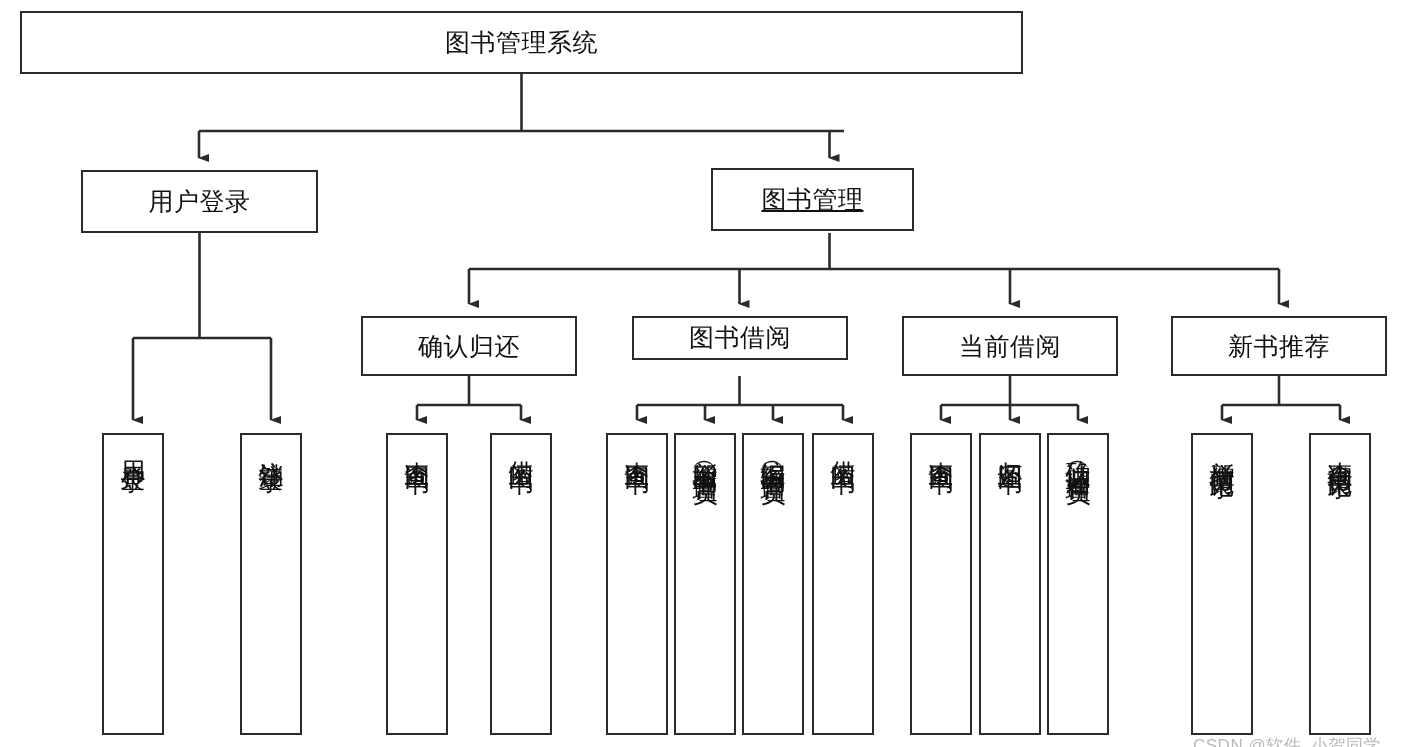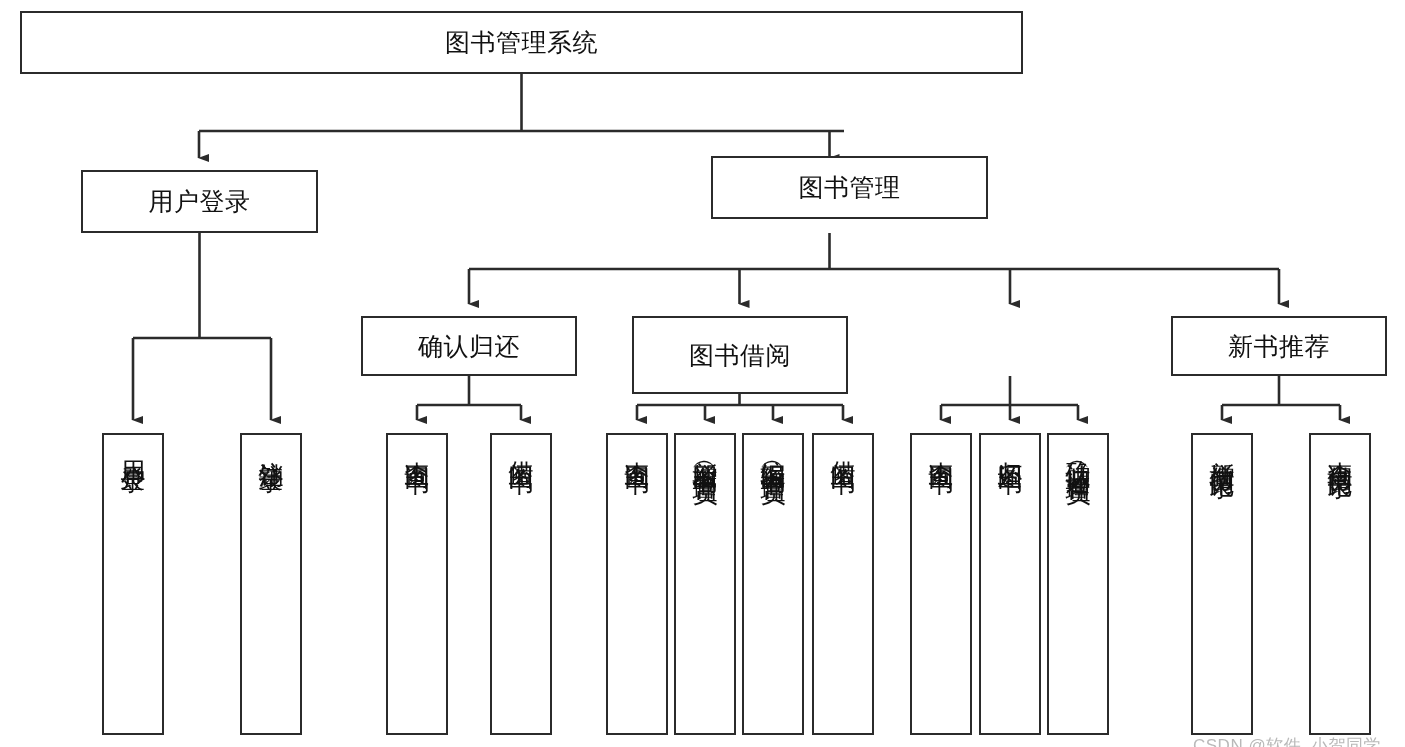--- a/index.html
+++ b/index.html
@@ -123,29 +123,32 @@
     </g>
   </svg>
 
   <div class="node horiz" style="left:20px; top:11px; width:1003px; height:63px;">
     <span class="label">图书管理系统</span>
   </div>
 
   <div class="node horiz" style="left:81px; top:170px; width:237px; height:63px;">
     <span class="label">用户登录</span>
   </div>
-  <div class="node horiz" style="left:711px; top:156px; width:277px; height:63px;">
+  <div class="node horiz" style="left:711px; top:168px; width:203px; height:63px;text-decoration:underline;">
     <span class="label">图书管理</span>
   </div>
 
   <div class="node horiz" style="left:361px; top:316px; width:216px; height:60px;">
     <span class="label">确认归还</span>
   </div>
-  <div class="node horiz" style="left:632px; top:316px; width:216px; height:78px;">
+  <div class="node horiz" style="left:632px; top:316px; width:216px; height:44px;font-family:Liberation Serif, serif;">
     <span class="label">图书借阅</span>
+  </div>
+  <div class="node horiz" style="left:902px; top:316px; width:216px; height:60px;">
+    <span class="label">当前借阅</span>
   </div>
   <div class="node horiz" style="left:1171px; top:316px; width:216px; height:60px;">
     <span class="label">新书推荐</span>
   </div>
 
   <div class="node vert" style="left:102px; top:433px; width:62px; height:302px;">
     <span class="label">用户登录</span>
   </div>
   <div class="node vert" style="left:240px; top:433px; width:62px; height:302px;">
     <span class="label">注销登录</span>

